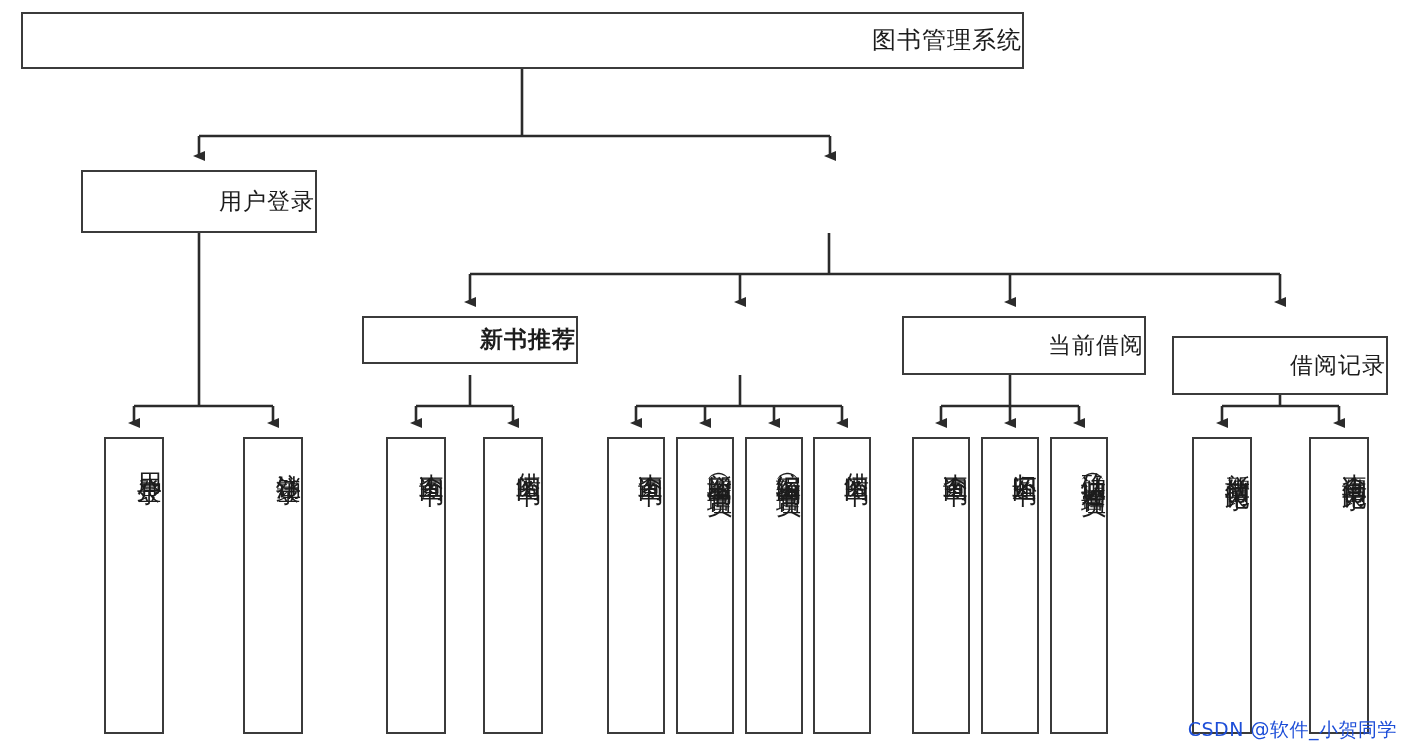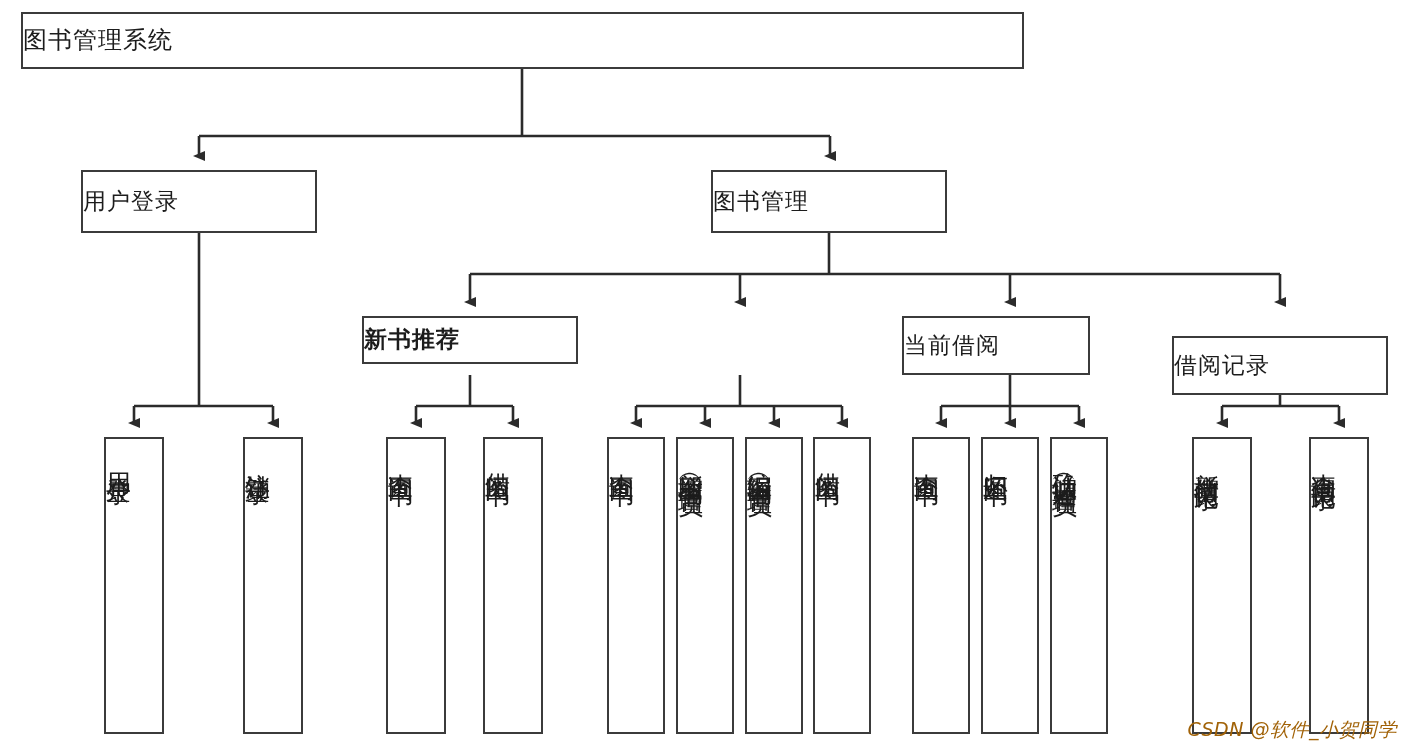--- a/index.html
+++ b/index.html
@@ -11,21 +11,21 @@
   #diagram-root{position:absolute;left:0;top:0;width:1405px;height:747px;}
   svg#edges{position:absolute;left:0;top:0;width:1405px;height:747px;}
 
   .node{
     position:absolute;
     box-sizing:border-box;
     background:#ffffff;
     border:2px solid #3b3b3b;
     display:flex;
     align-items:center;
-    justify-content:flex-start;
+    justify-content:flex-end;
     color:#1c1c1c;
     z-index:3;
   }
   .node .label{
     display:block;
     text-align:center;
     line-height:1.18;
     white-space:pre;
   }
   .node.horizontal .label{
@@ -42,25 +42,24 @@
     text-orientation:upright;
     font-size:25px;
     letter-spacing:3px;
     line-height:1;
   }
   .watermark{
     position:absolute;
     right:8px;
     bottom:4px;
     font-size:19px;
-    color:#a16207;
+    color:#1d4ed8;
     z-index:9;
     white-space:nowrap;
     letter-spacing:0.5px;
-    font-style:italic;
   }
 </style>
 </head>
 <body>
 
 <div id="diagram-root">
 
   <svg id="edges" viewBox="0 0 1405 747" xmlns="http://www.w3.org/2000/svg">
     <defs>
       <marker id="arrow" markerWidth="12" markerHeight="12" refX="5" refY="6" orient="auto" markerUnits="userSpaceOnUse">
@@ -111,28 +110,25 @@
     </g>
   </svg>
 
   <div class="node root horizontal" style="left:21px;top:12px;width:1003px;height:57px;">
     <span class="label">图书管理系统</span>
   </div>
 
   <div class="node horizontal" style="left:81px;top:170px;width:236px;height:63px;">
     <span class="label">用户登录</span>
   </div>
-  <div class="node horizontal" style="left:711px;top:170px;width:236px;height:63px;">
-    <span class="label">图书管理</span>
-  </div>
 
   <div class="node horizontal" style="left:362px;top:316px;width:216px;height:48px;font-weight:bold;">
     <span class="label">新书推荐</span>
   </div>
-  <div class="node horizontal" style="left:902px;top:316px;width:188px;height:59px;">
+  <div class="node horizontal" style="left:902px;top:316px;width:244px;height:59px;">
     <span class="label">当前借阅</span>
   </div>
   <div class="node horizontal" style="left:1172px;top:336px;width:216px;height:59px;">
     <span class="label">借阅记录</span>
   </div>
 
   <div class="node vertical" style="left:104px;top:437px;width:60px;height:297px;">
     <span class="label">用户登录</span>
   </div>
   <div class="node vertical" style="left:243px;top:437px;width:60px;height:297px;">

